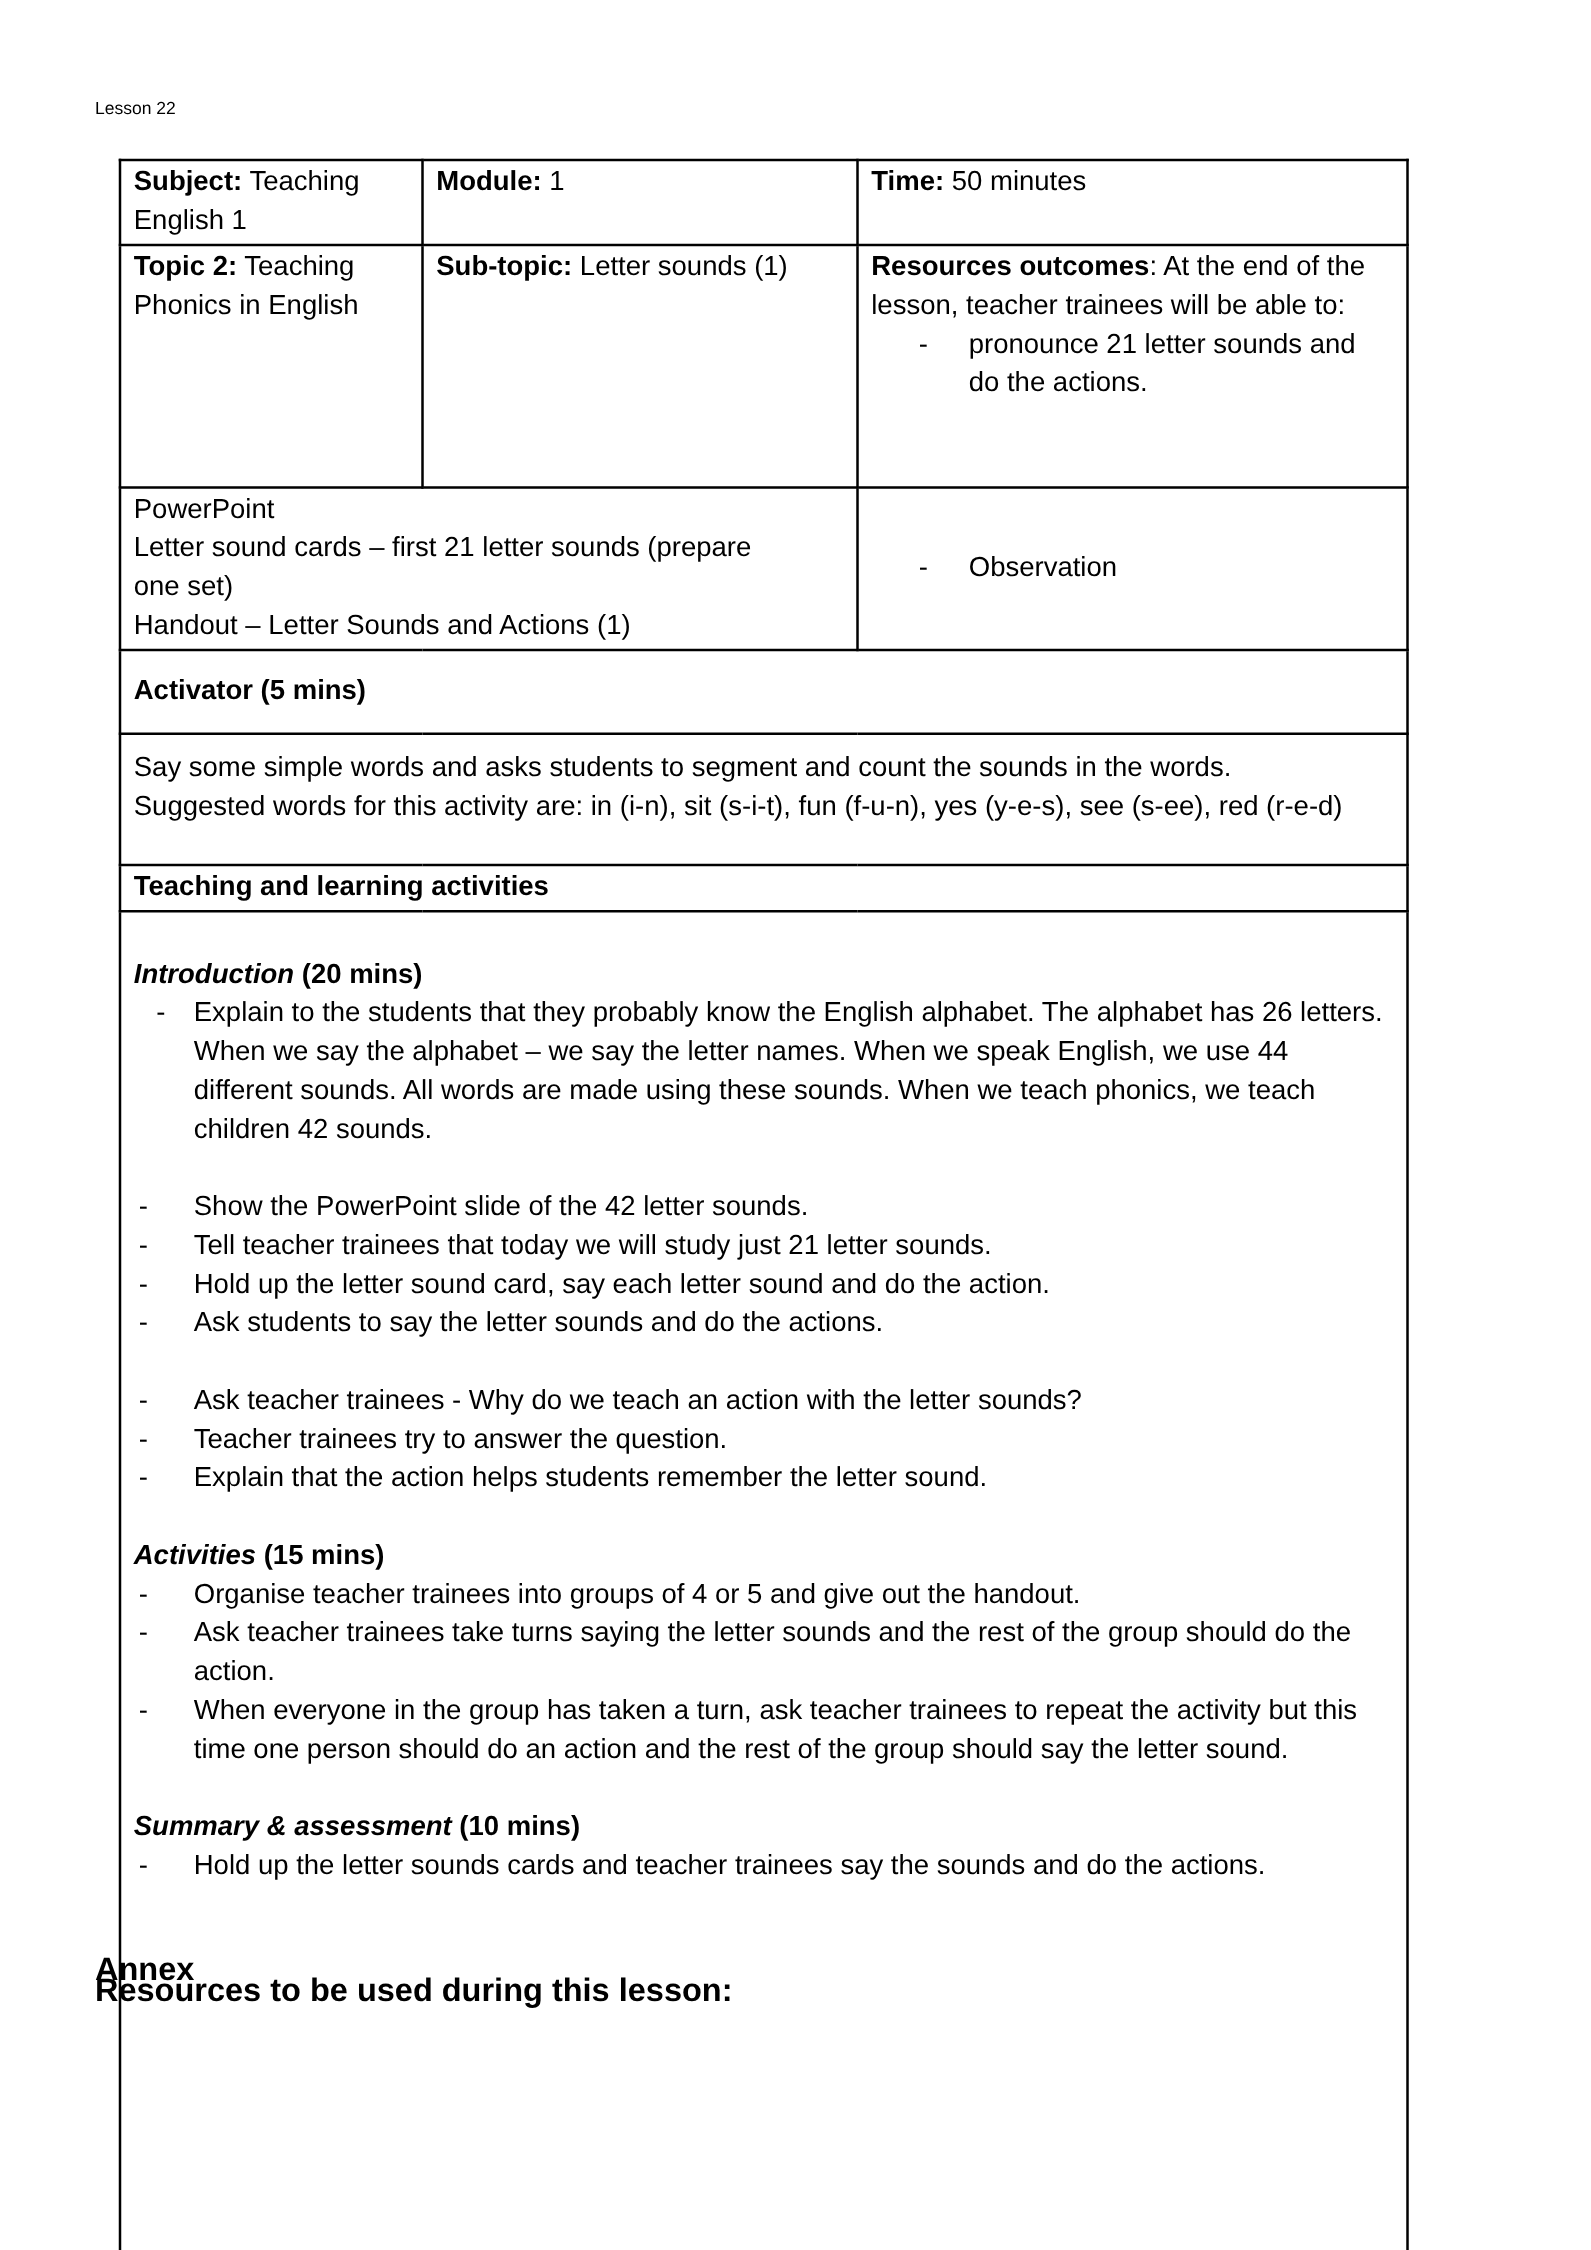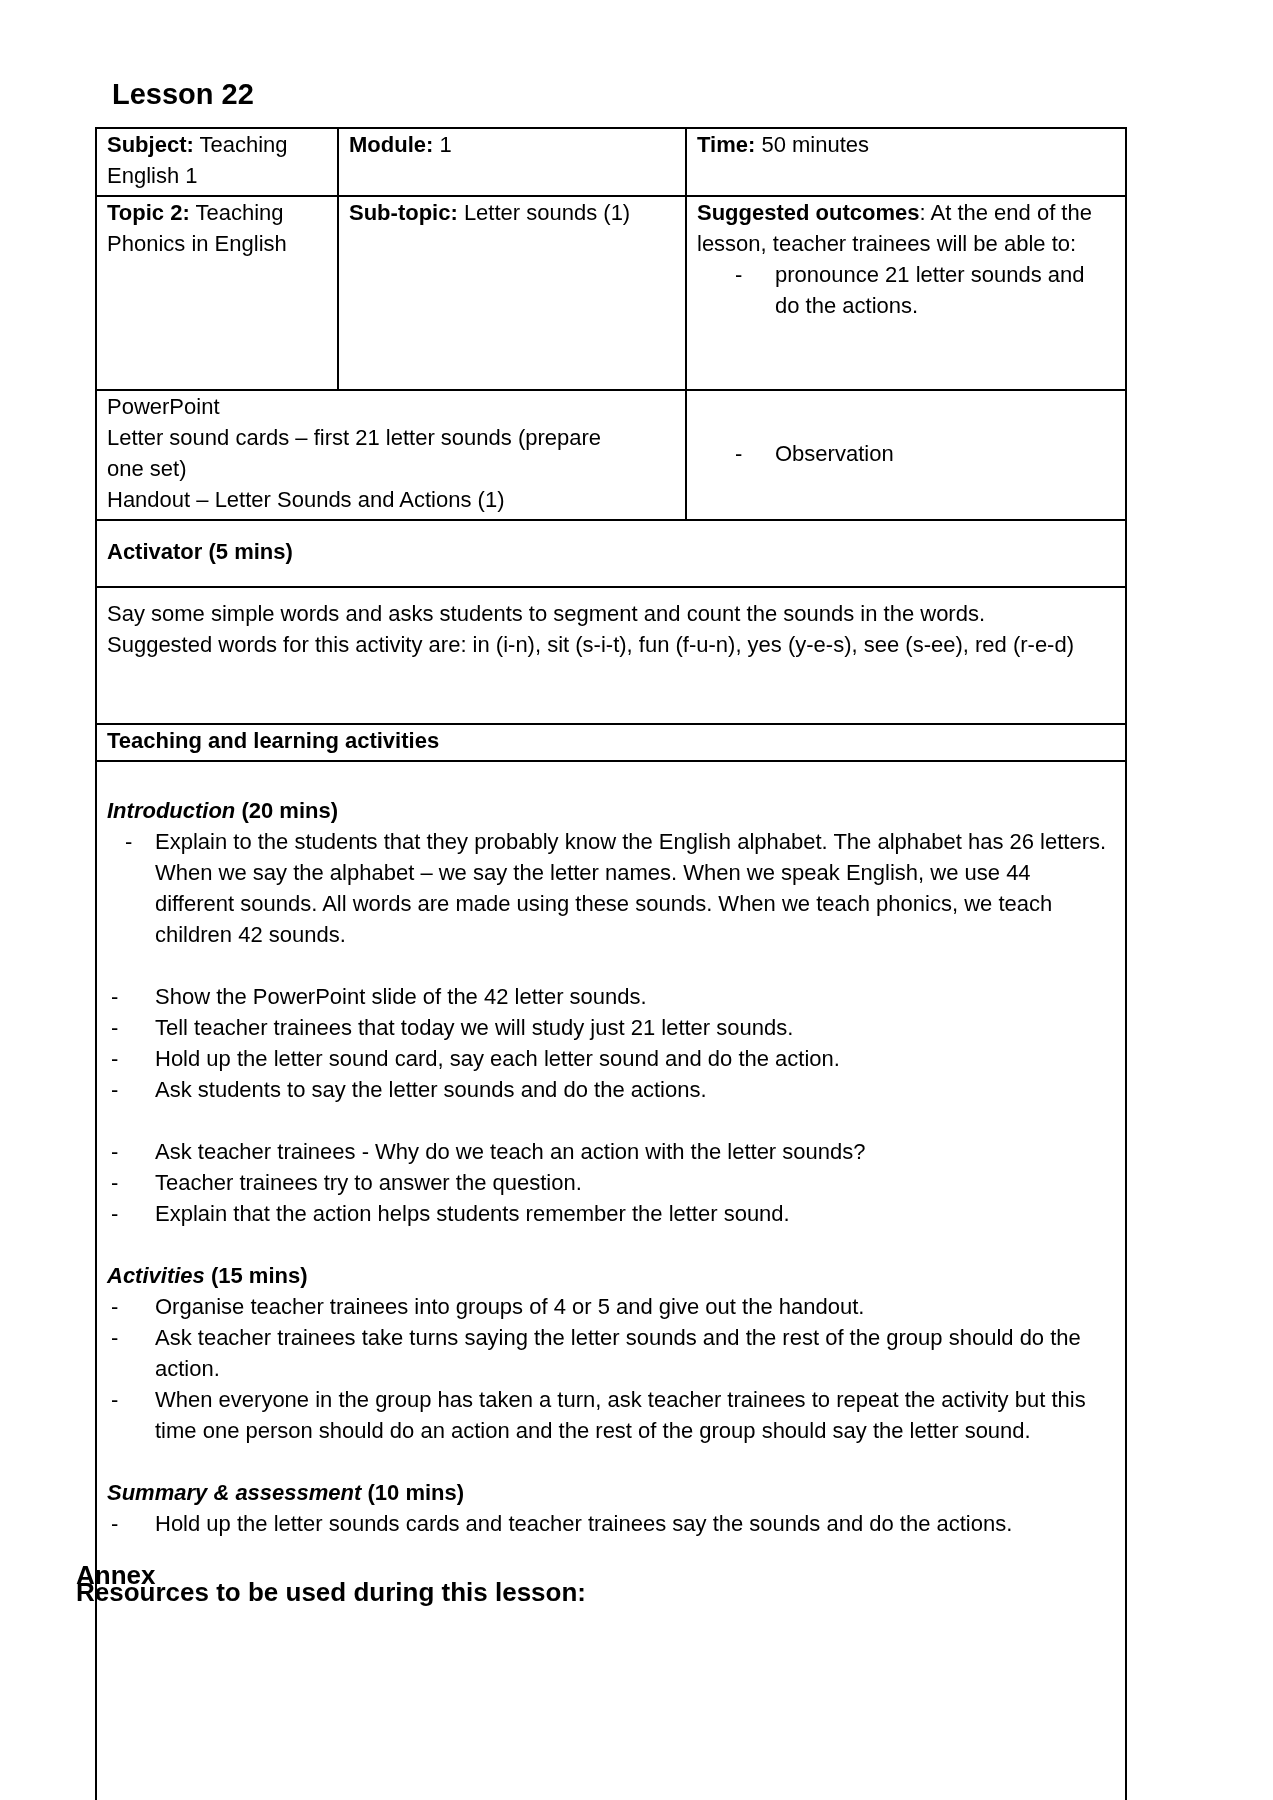--- a/index.html
+++ b/index.html
@@ -1,19 +1,19 @@
 <!DOCTYPE html>
 <html><head>
 <meta charset="utf-8">
 <style>
   html, body { margin:0; padding:0; background:#ffffff; }
   body { width:1273px; height:1800px; position:relative; overflow:hidden;
          font-family:"Liberation Sans", "DejaVu Sans", sans-serif; color:#000; }
   .page { position:absolute; left:0; top:0; width:1273px; height:1800px; }
-  .lesson-title { position:absolute; left:76px; top:78px; font-size:29px; font-weight:bold;margin-left:36px; }
+  .lesson-title { position:absolute; left:76px; top:78px; font-size:14px; font-weight:normal; }
   .plan { position:absolute; left:95px; top:127px; width:1030px; border-collapse:collapse;
           table-layout:fixed; font-size:22px; line-height:31px; }
   .plan td { border:2px solid #000; vertical-align:top; padding:0 10px 4px 10px; }
   .b { font-weight:bold; }
   .bi { font-weight:bold; font-style:italic; }
   .dash-list { list-style:none; margin:0; padding:0; }
   .dash-list li { position:relative; padding-left:48px; }
   .dash-list li .dash { position:absolute; left:4px; top:0; }
   .outcome-list li { padding-left:78px; }
   .outcome-list li .dash { left:38px; }
@@ -38,42 +38,42 @@
     <tbody>
         <tr style="height:64px">
       <td><span class="b">Subject:</span><span> Teaching English 1</span></td>
       <td><span class="b">Module:</span><span> 1</span></td>
       <td><span class="b">Time:</span><span> 50 minutes</span></td>
     </tr>
     <tr style="height:194px">
       <td><span class="b">Topic 2:</span><span> Teaching Phonics in English</span></td>
       <td><span class="b">Sub-topic:</span><span> Letter sounds (1)</span></td>
       <td>
-        <span class="b">Suggested outcomes</span><span>: At the end of the lesson, teacher trainees will be able to:</span>
+        <span class="b">Resources outcomes</span><span>: At the end of the lesson, teacher trainees will be able to:</span>
         <ul class="dash-list outcome-list">
           <li><span class="dash">-</span><span>pronounce 21 letter sounds and do the actions.</span></li>
         </ul>
       </td>
     </tr>
     <tr style="height:127px">
       <td colspan="2">
         <div>PowerPoint</div>
         <div style="padding-right:40px">Letter sound cards – first 21 letter sounds (prepare one set)</div>
         <div>Handout – Letter Sounds and Actions (1)</div>
       </td>
       <td style="vertical-align:middle">
         <ul class="dash-list outcome-list">
           <li><span class="dash">-</span><span>Observation</span></li>
         </ul>
       </td>
     </tr>
     <tr style="height:67px">
       <td colspan="3" class="b" style="vertical-align:middle">Activator (5 mins)</td>
     </tr>
-    <tr style="height:137px">
+    <tr style="height:105px">
       <td colspan="3" style="padding-top:10px">
         <div>Say some simple words and asks students to segment and count the sounds in the words.</div>
         <div>Suggested words for this activity are: in (i-n), sit (s-i-t), fun (f-u-n), yes (y-e-s), see (s-ee), red (r-e-d)</div>
       </td>
     </tr>
     <tr style="height:34px">
       <td colspan="3" class="b" style="vertical-align:middle">Teaching and learning activities</td>
     </tr>
     <tr style="height:1072px">
       <td colspan="3" style="padding-top:33px">

